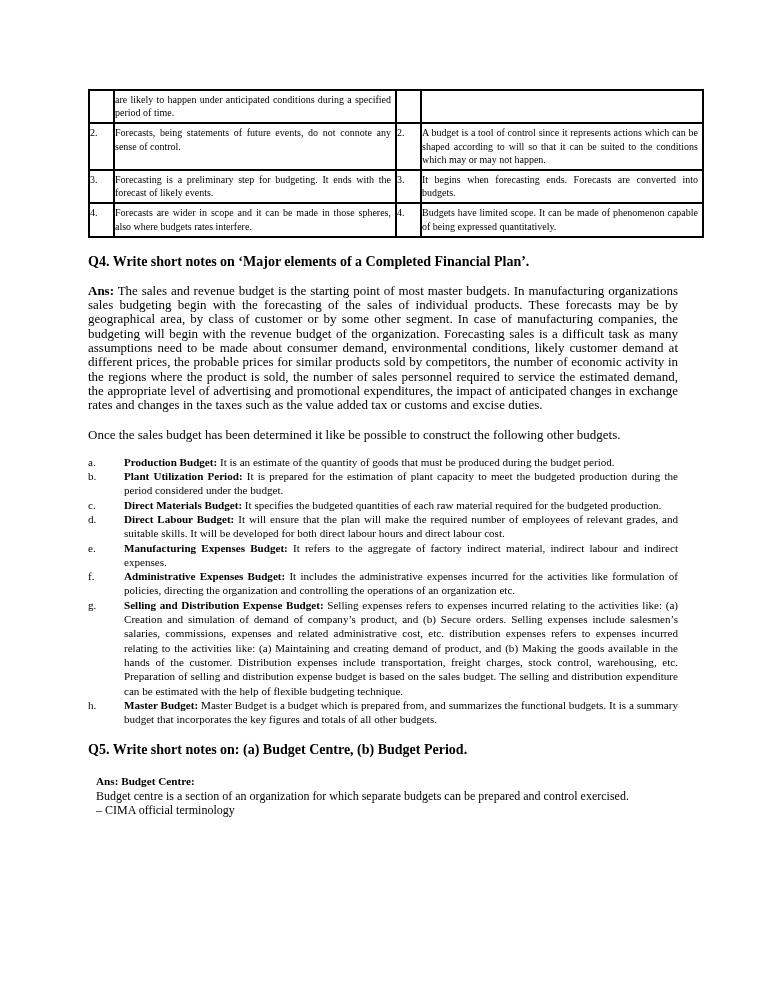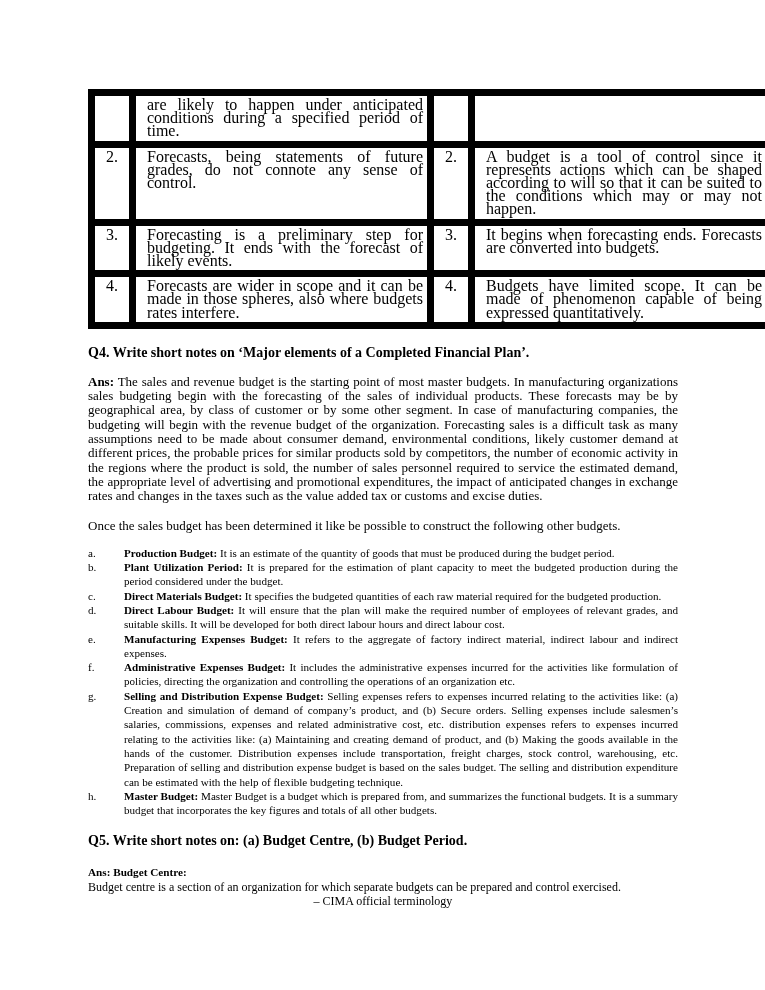--- a/index.html
+++ b/index.html
@@ -31,24 +31,24 @@
   }
 
   
   table.cmp {
     border-collapse: collapse;
     width: 590px;
     table-layout: fixed;
     margin: 0 0 0 0;
   }
   table.cmp td {
-    border: 7px solid #000000;
+    border: 2px solid #000000;
     vertical-align: top;
-    padding: 2px 4px 3px 11px;
-    font-size: 16px;
+    padding: 2px 4px 3px 0;
+    font-size: 10px;
     line-height: 13.2px;
     text-align: justify;
     text-justify: inter-word;
     hyphens: none;
   }
   td.num {
     width: 19px;
     text-align: left;
     padding-left: 4px;
     padding-right: 2px;
@@ -98,55 +98,56 @@
     left: 0;
     top: 0;
     width: 22px;
     text-align: left;
     font-size: 11.1px;
     line-height: 14.3px;
   }
 
   .ansblock {
     margin-top: 17px;
+    margin-left: 8px;
   }
   .ansblock .lead {
     font-weight: bold;
     font-size: 11.2px;
     line-height: 14.3px;
   }
   .ansblock p {
     margin: 0;
     font-size: 12px;
     line-height: 14.3px;
     text-align: justify;
     text-justify: inter-word;
     hyphens: none;
   }
   .ansblock p.nojust {
-    text-align: center;
+    text-align: left;
   }
 </style>
 </head>
 <body>
 
 <div class="page">
   <div class="content">
 
     <table class="cmp">
       <tbody>
         <tr>
           <td class="num"></td>
           <td class="txt">are likely to happen under anticipated conditions during a specified period of time.</td>
           <td class="num"></td>
           <td class="txt empty"></td>
         </tr>
         <tr>
           <td class="num">2.</td>
-          <td class="txt">Forecasts, being statements of future grades, do not connote any sense of control.</td>
+          <td class="txt">Forecasts, being statements of future events, do not connote any sense of control.</td>
           <td class="num">2.</td>
           <td class="txt">A budget is a tool of control since it represents actions which can be shaped according to will so that it can be suited to the conditions which may or may not happen.</td>
         </tr>
         <tr>
           <td class="num">3.</td>
           <td class="txt">Forecasting is a preliminary step for budgeting. It ends with the forecast of likely events.</td>
           <td class="num">3.</td>
           <td class="txt">It begins when forecasting ends. Forecasts are converted into budgets.</td>
         </tr>
         <tr>

